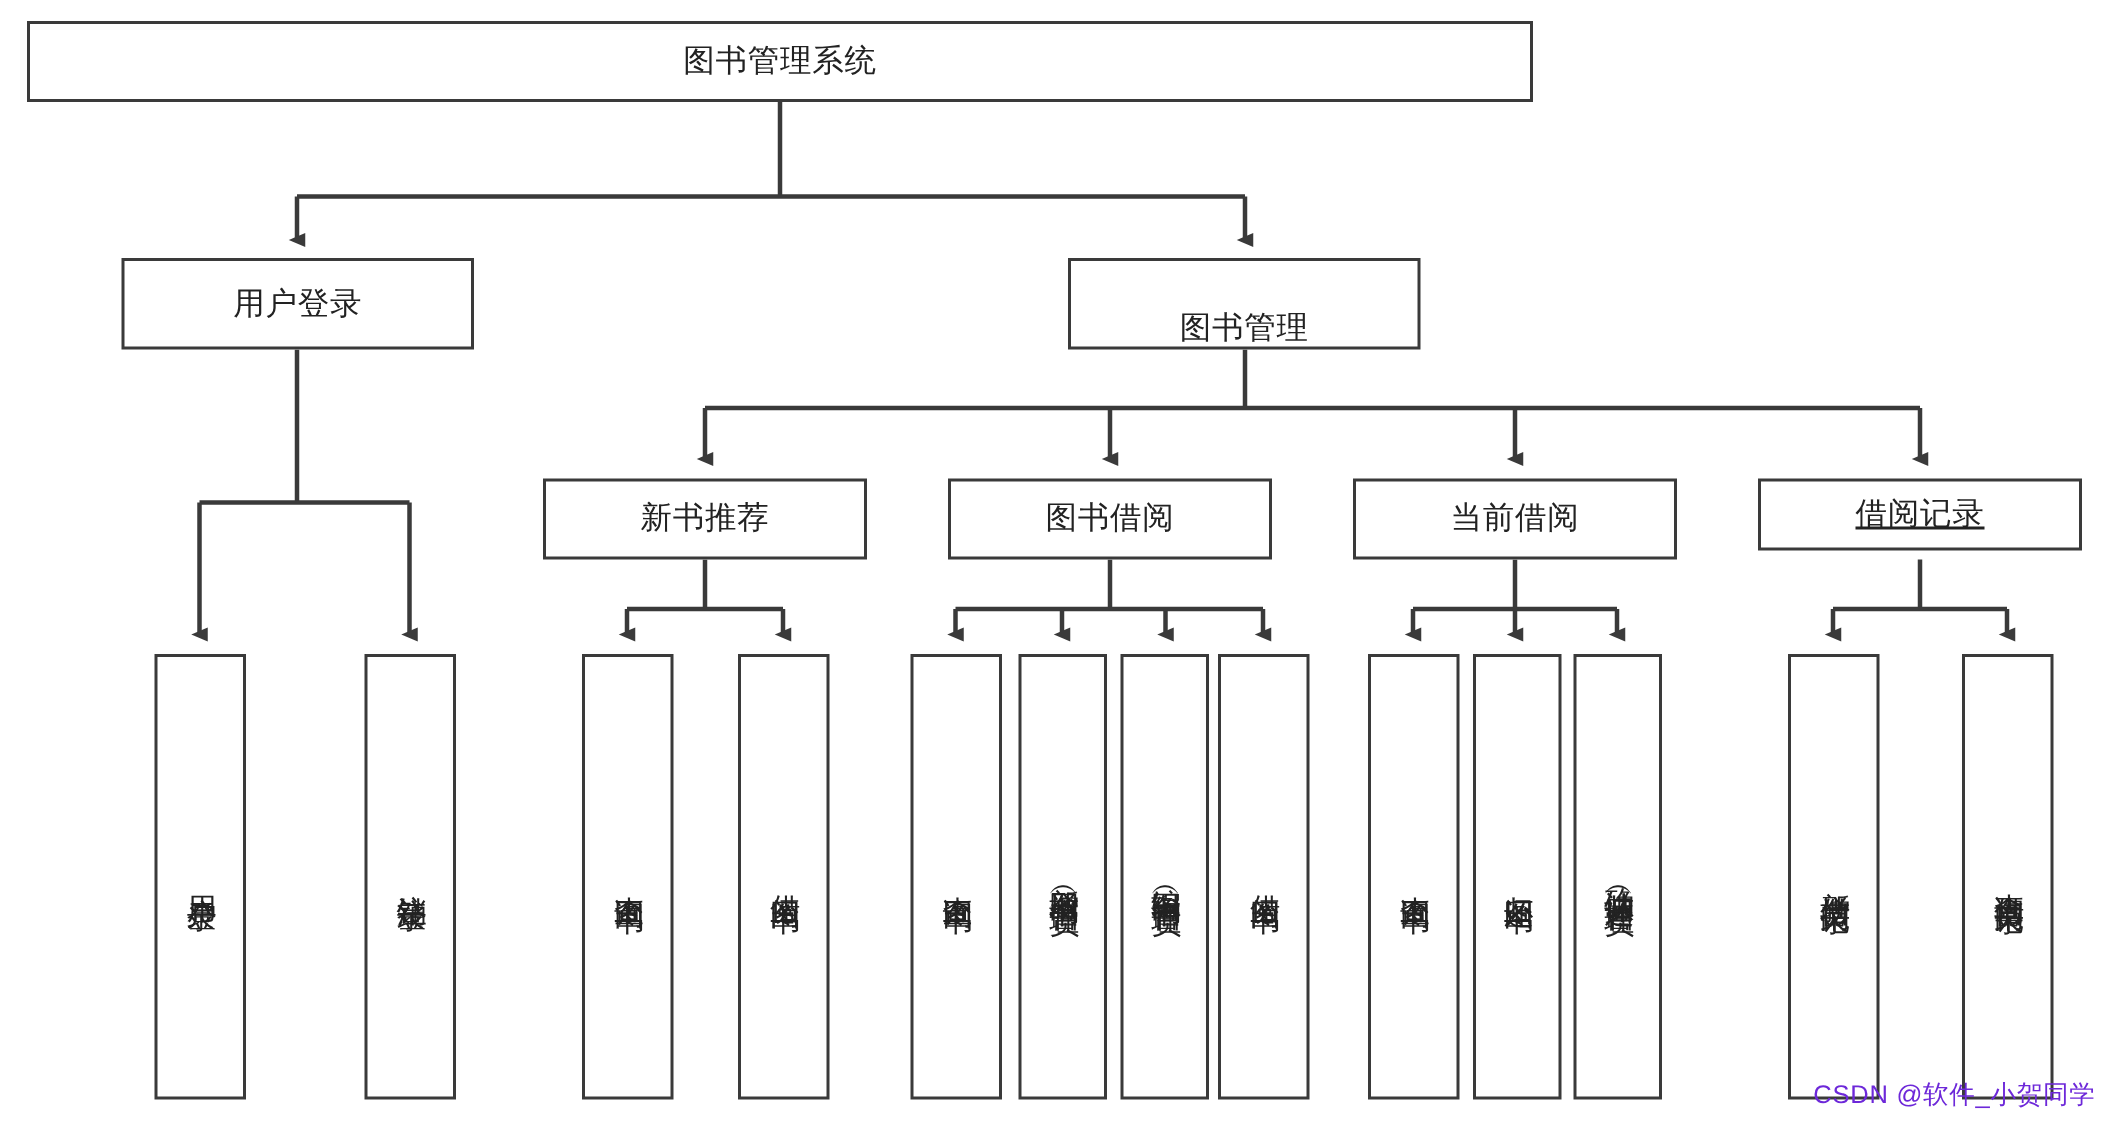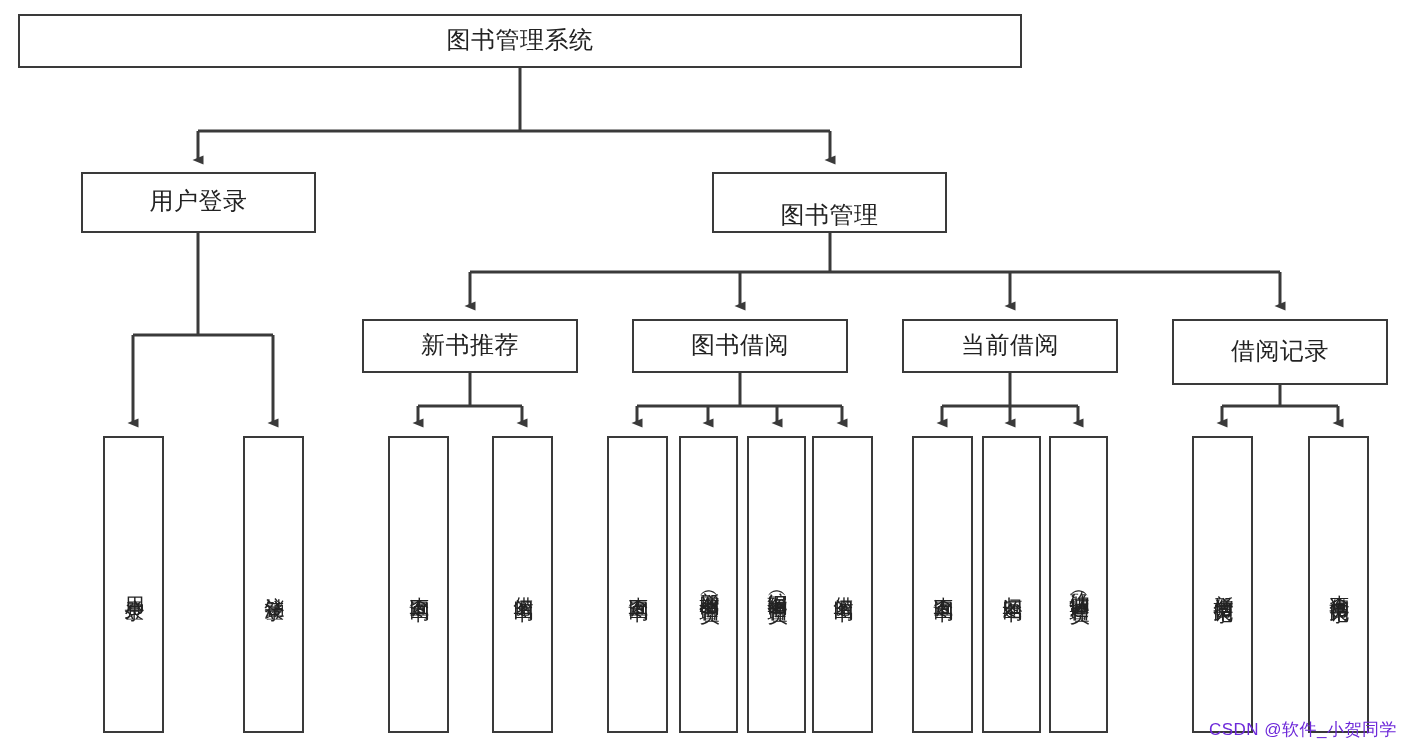--- a/index.html
+++ b/index.html
@@ -33,21 +33,21 @@
     box-sizing: border-box;
     background: #ffffff;
     border: 2.5px solid #3a3a3a;
     display: flex;
     align-items: center;
     justify-content: center;
     color: #222222;
     text-rendering: geometricPrecision;
   }
   .node.horizontal {
-    font-size: 24px;
+    font-size: 21px;
     line-height: 1.2;
     letter-spacing: 0.5px;
     white-space: nowrap;
   }
   .node.vertical {
     writing-mode: vertical-rl;
     text-orientation: upright;
     font-size: 20px;
     line-height: 1.45;
     letter-spacing: 2px;
@@ -147,21 +147,21 @@
   </div>
 
   <div class="node horizontal" style="left:902px; top:319px; width:216px; height:54px;">
     <span>当前借阅</span>
   </div>
 
   <div class="node horizontal" style="left:632px; top:319px; width:216px; height:54px;">
     <span>图书借阅</span>
   </div>
 
-  <div class="node horizontal" style="left:1172px; top:319px; width:216px; height:66px;">
+  <div class="node horizontal" style="left:1172px; top:319px; width:216px; height:48px;text-decoration:underline;">
     <span>借阅记录</span>
   </div>
 
   <div class="node vertical" style="left:103px; top:436px; width:61px; height:297px;">
     <span>用户登录</span>
   </div>
 
   <div class="node vertical" style="left:243px; top:436px; width:61px; height:297px;">
     <span>注销登录</span>
   </div>

